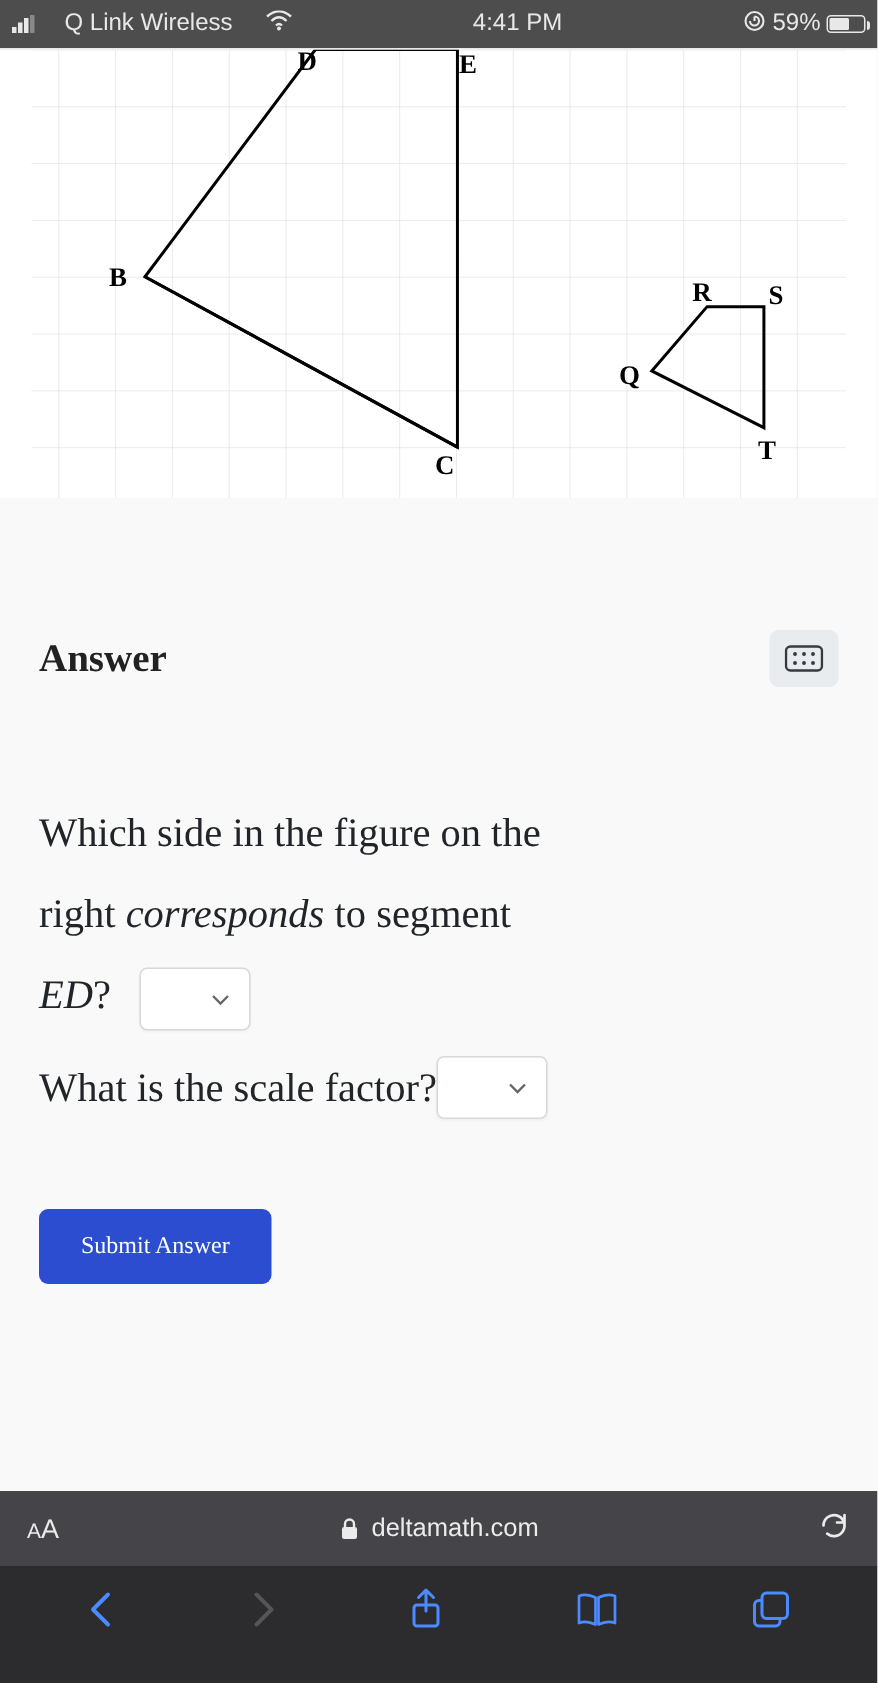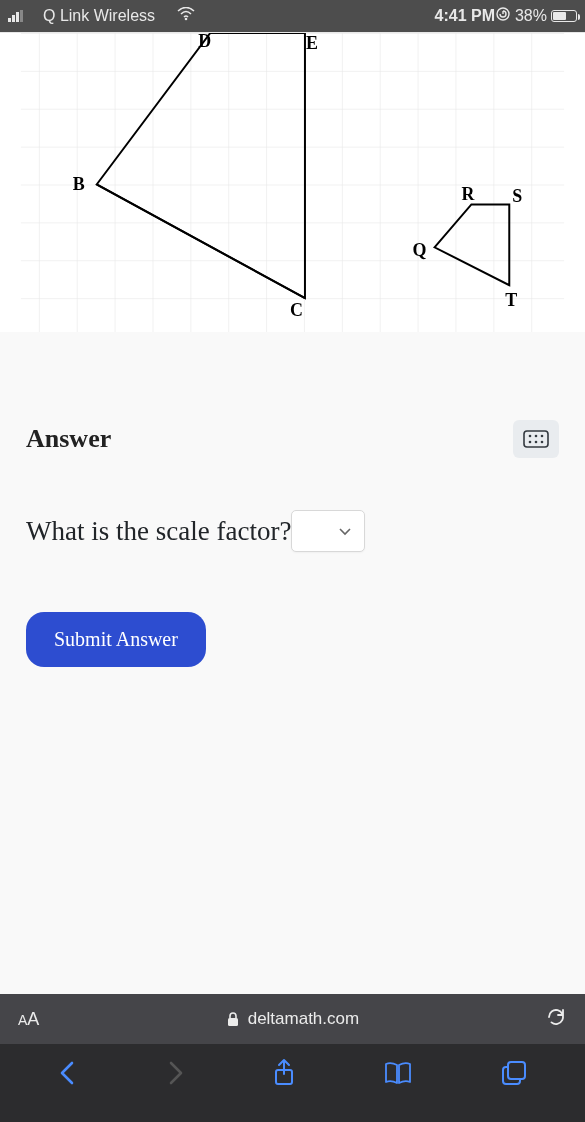--- a/index.html
+++ b/index.html
@@ -15,37 +15,37 @@
       background: #4d4d4d;
       color: #e8e8e8;
       height: 32px;
       display: flex;
       align-items: center;
       padding: 0 8px;
       font-size: 16px;
       font-weight: 500;
     }
     .status-left { display: flex; align-items: center; gap: 20px; }
-    .status-center { flex: 1; text-align: right; font-weight: 700; }
+    .status-center { flex: 1; text-align: center; font-weight: 400; }
     .status-right { display: flex; align-items: center; gap: 4px; }
     .signal-icon { display: inline-flex; align-items: flex-end; gap: 1px; height: 12px; }
     .signal-bar { width: 3px; background: #e8e8e8; }
     .battery-icon { width: 26px; height: 12px; border: 1.5px solid #e8e8e8; border-radius: 3px; position: relative; }
     .battery-fill { position: absolute; left: 1px; top: 1px; bottom: 1px; width: 55%; background: #e8e8e8; border-radius: 1px; }
     .battery-tip { position: absolute; right: -4px; top: 3px; width: 2.5px; height: 6px; background: #e8e8e8; border-radius: 0 2px 2px 0; }
     .figure-area {
       background: #fff;
       height: 300px;
       border-top: 1px solid #e8e8e8;
       position: relative;
       overflow: hidden;
     }
     .grid-svg { width: 100%; height: 100%; }
     .answer-section { padding: 20px 26px 0 26px; }
-    .answer-header { display: flex; align-items: center; justify-content: space-between; margin-top: 68px; margin-bottom: 46px; }
+    .answer-header { display: flex; align-items: center; justify-content: space-between; margin-top: 68px; margin-bottom: 70px; }
     .answer-title { font-size: 26px; font-weight: 700; color: #222; font-family: Georgia, serif; }
     .keypad-btn {
       width: 46px; height: 38px;
       background: #e9ecef;
       border-radius: 6px;
       display: flex; align-items: center; justify-content: center;
       border: none;
     }
     .question-text {
       font-family: Georgia, "Times New Roman", serif;
@@ -68,24 +68,24 @@
       gap: 16px;
       min-width: 74px;
       justify-content: flex-end;
     }
     .q2-row { display: flex; align-items: center; margin-top: 8px; }
     .submit-btn {
       margin-top: 54px;
       background: #2d4dd0;
       color: #fff;
       font-family: Georgia, serif;
-      font-size: 20px;
+      font-size: 16px;
       padding: 16px 28px;
       border: none;
-      border-radius: 18px;
+      border-radius: 6px;
     }
     .safari-url {
       position: absolute;
       bottom: 78px; left: 0; right: 0;
       height: 50px;
       background: #454549;
       display: flex;
       align-items: center;
       padding: 0 18px;
       color: #ebebeb;
@@ -126,21 +126,21 @@
     </span>
   </div>
   <div class="status-center">4:41 PM</div>
   <div class="status-right">
     <span>
       <svg width="16" height="16" viewBox="0 0 16 16">
           <circle cx="8" cy="8" r="6" stroke="#e8e8e8" stroke-width="1.4" fill="none"></circle>
           <path d="M8 5 v3 M5 8 a3 3 0 1 0 3 -3" stroke="#e8e8e8" stroke-width="1.4" fill="none"></path>
         </svg>
     </span>
-    <span>38%</span>
+    <span>59%</span>
     <span class="battery-icon">
       <span class="battery-fill"></span>
         <span class="battery-tip"></span>
     </span>
   </div>
 </div>
 
 <div class="figure-area">
   <svg class="grid-svg" viewBox="0 0 585 300">
     <defs>
@@ -174,20 +174,30 @@
           <circle cx="7" cy="6" r="1.3" fill="#343a40"></circle>
           <circle cx="13" cy="6" r="1.3" fill="#343a40"></circle>
           <circle cx="19" cy="6" r="1.3" fill="#343a40"></circle>
           <circle cx="7" cy="12" r="1.3" fill="#343a40"></circle>
           <circle cx="13" cy="12" r="1.3" fill="#343a40"></circle>
           <circle cx="19" cy="12" r="1.3" fill="#343a40"></circle>
         </svg>
     </button>
   </div>
 
+  <div class="question-text">
+    <span>Which side in the figure on the</span><br>
+    <span>right </span><span class="italic">corresponds</span><span> to segment</span><br>
+    <span class="segment-name">ED</span><span>?</span>
+    <span class="dropdown" style="margin-left:12px">
+      <svg class="chevdown" width="14" height="10" viewBox="0 0 14 10">
+          <path d="M2 3 L7 8 L12 3"></path>
+        </svg>
+    </span>
+  </div>
 
   <div class="question-text q2-row">
     <span>What is the scale factor?</span>
     <span class="dropdown">
       <svg class="chevdown" width="14" height="10" viewBox="0 0 14 10">
           <path d="M2 3 L7 8 L12 3"></path>
         </svg>
     </span>
   </div>
 

